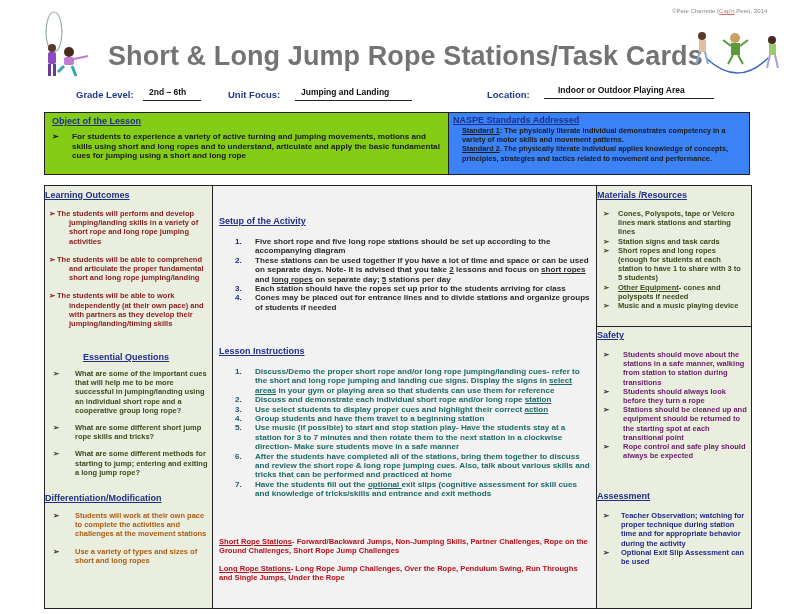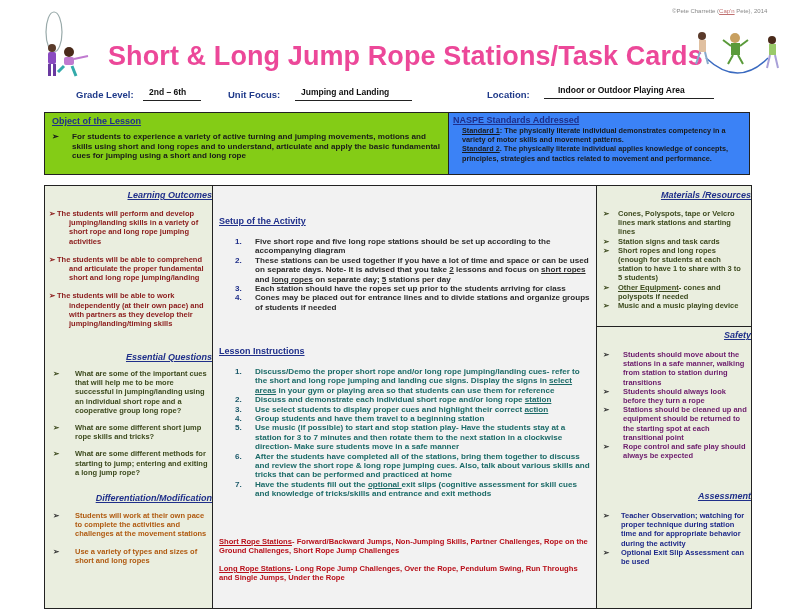--- a/index.html
+++ b/index.html
@@ -5,21 +5,21 @@
   html, body { margin: 0; padding: 0; }
   body {
     width: 797px; height: 614px; background: #ffffff; position: relative; overflow: hidden;
     font-family: "Liberation Sans", sans-serif; font-weight: bold; color: #222;
   }
   .copyright {
     position: absolute; top: 8px; left: 672px; font-size: 6px; color: #888; font-weight: normal;
   }
   .copyright .capn { color: #c07070; text-decoration: underline; }
   .title {
-    position: absolute; top: 41px; left: 108px; font-size: 27px; color: #ec4899; white-space: nowrap;
+    position: absolute; top: 41px; left: 108px; font-size: 27px; color: #737373; white-space: nowrap;
     letter-spacing: 0.1px;
   }
   .art-left { position: absolute; left: 36px; top: 10px; width: 60px; height: 70px; }
   .art-right { position: absolute; left: 688px; top: 28px; width: 100px; height: 50px; }
 
   .meta-row { position: absolute; top: 87px; left: 0; width: 797px; height: 16px; font-size: 9.5px; }
   .meta-label { position: absolute; color: #1f3a8a; top: 2px; }
   .meta-value {
     position: absolute; top: 0; border-bottom: 1px solid #222; height: 14px; font-size: 8.5px; color: #111;
     padding-left: 6px; box-sizing: border-box;
@@ -34,21 +34,21 @@
   .obj-text .arrow { width: 20px; flex: none; }
   .std-box .sec-title-left { position: absolute; left: 4px; top: 2px; }
   .std-text { position: absolute; left: 13px; top: 13px; width: 285px; font-size: 7.3px; line-height: 9.2px; color: #1a1a1a; }
   .std-text .u { text-decoration: underline; }
 
   .col-left { left: 44px; top: 185px; width: 168px; height: 424px; background: #eaeedf; border-right: none; }
   .col-mid { left: 212px; top: 185px; width: 385px; height: 424px; background: #f2f2f2; }
   .col-right { left: 597px; top: 185px; width: 155px; height: 424px; background: #eaeedf; border-left: none; }
   .col-right .divider { position: absolute; left: 0; width: 100%; border-top: 1px solid #222; }
 
-  .sec-title { text-align: right; color: #1f2f8a; text-decoration: underline; font-size: 9px; font-style: italic; }
+  .sec-title { text-align: left; color: #1f2f8a; text-decoration: underline; font-size: 9px; }
   .list { margin: 0; padding: 0; list-style: none; }
   .list li { display: flex; font-size: 7.5px; line-height: 9.2px; }
   .list li .bullet { flex: none; }
 
   .lo { position: absolute; top: 4px; left: 0; width: 100%; }
   .lo .sec-title { margin-bottom: 9px; }
   .lo li { color: #8a1a1a; margin: 0 4px 9px 4px; }
   .lo li .bullet { width: 8px; }
 
   .eq { position: absolute; top: 166px; left: 0; width: 100%; }

